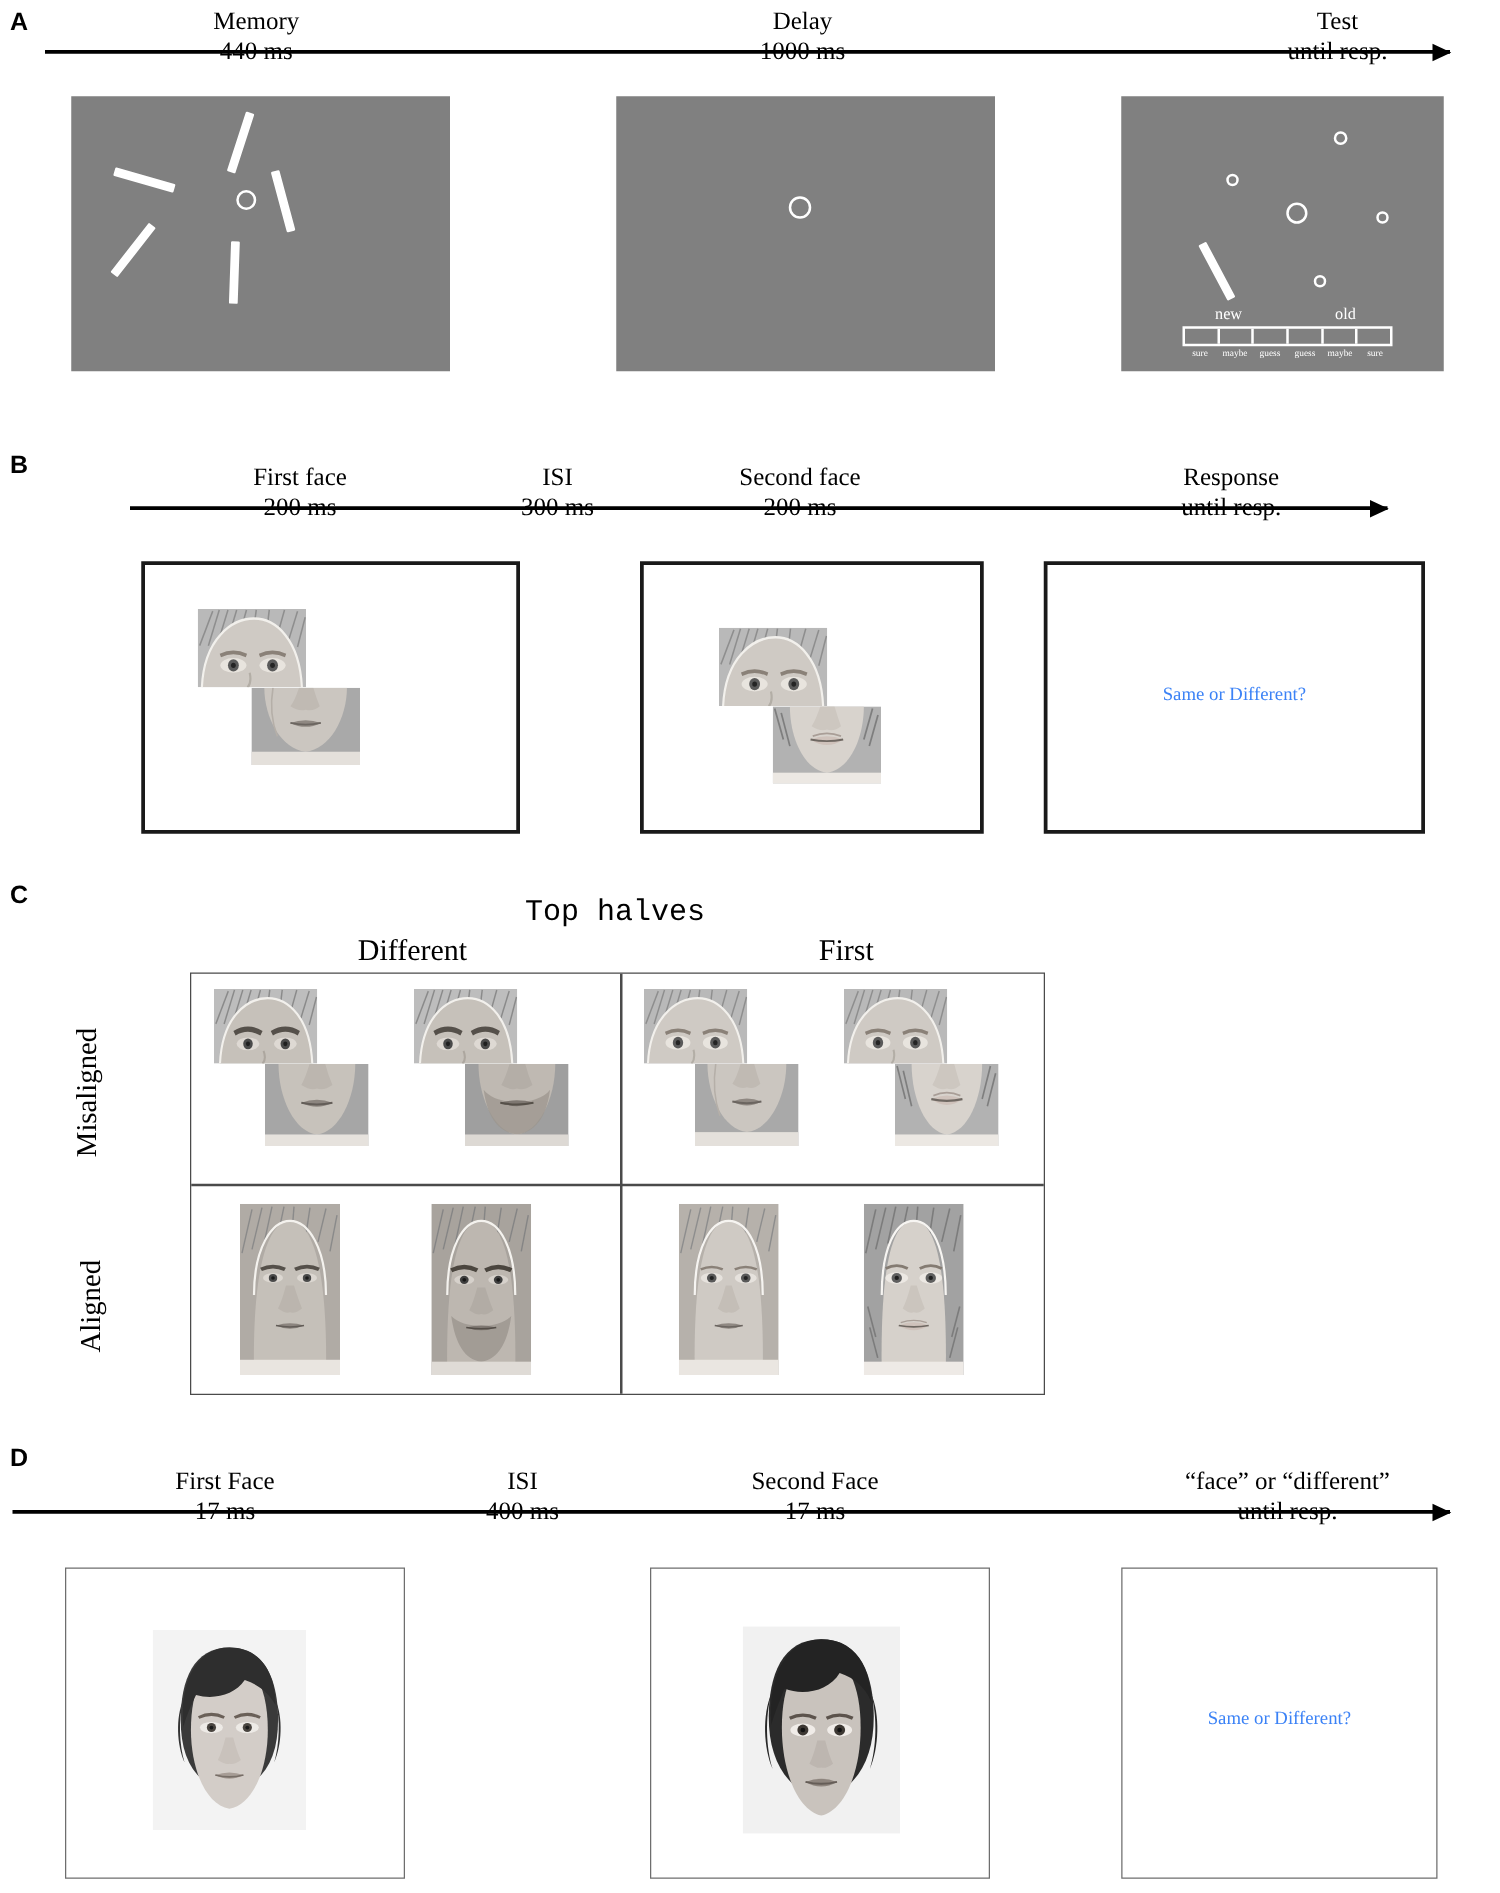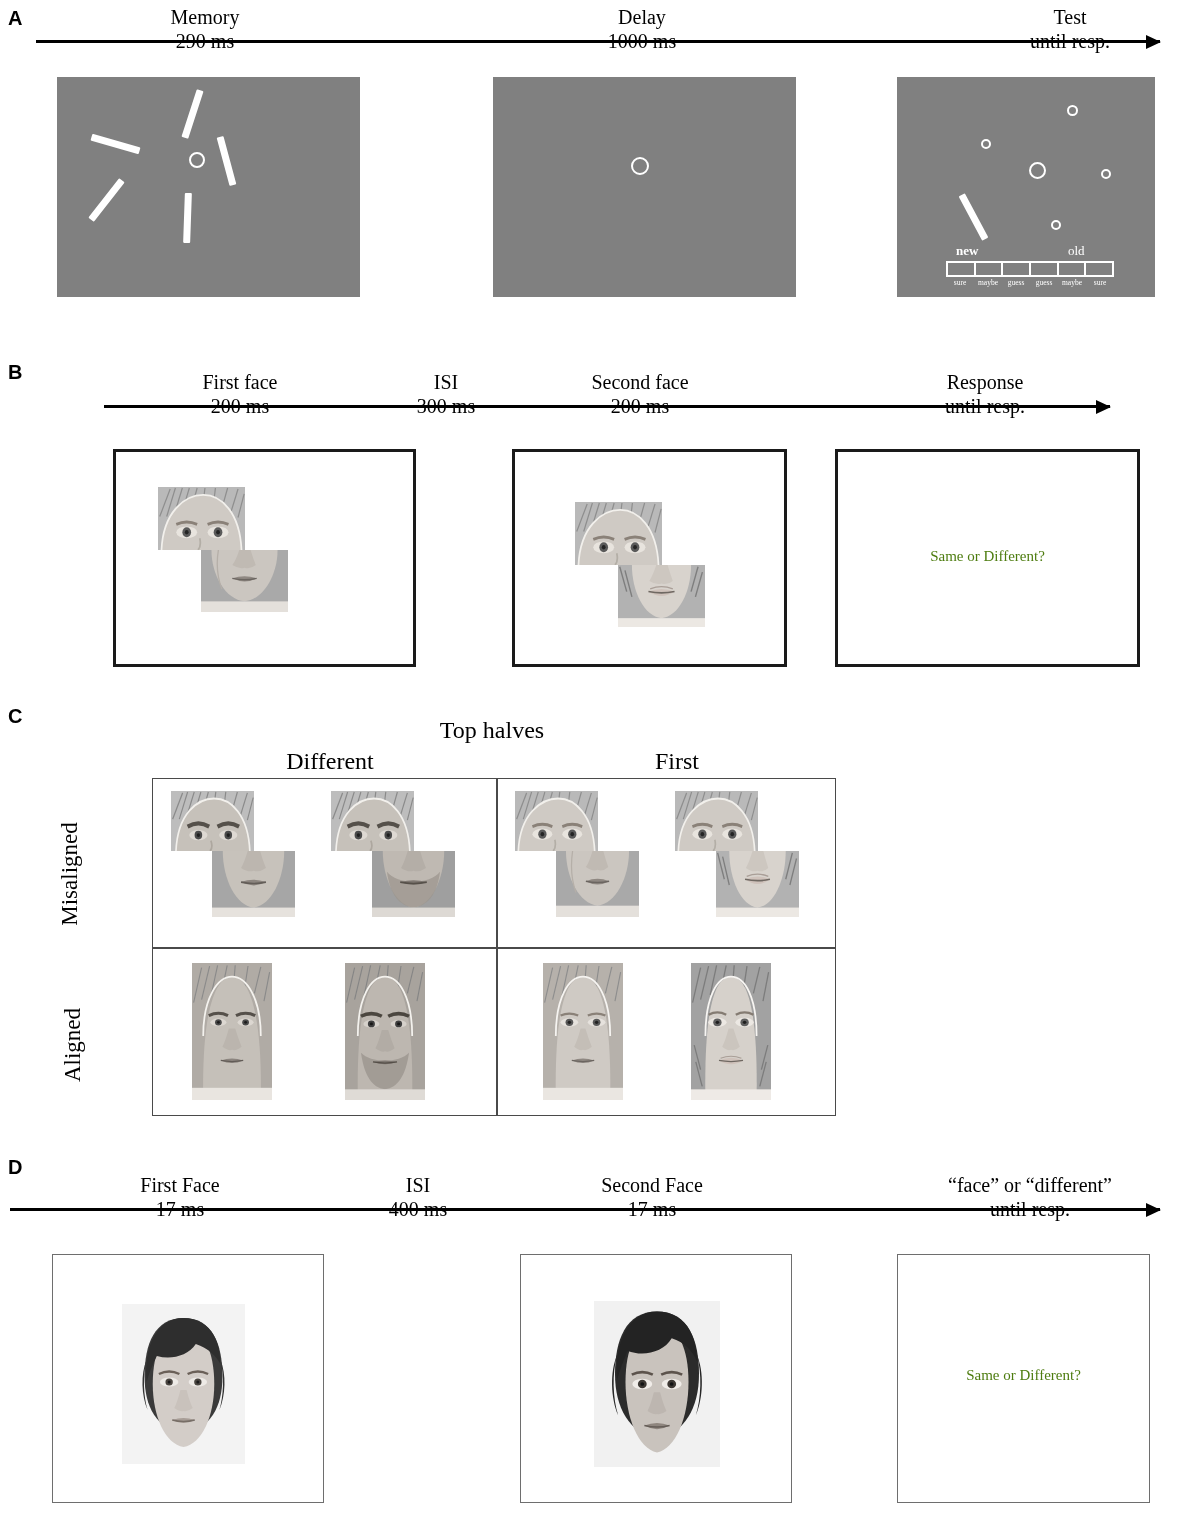--- a/index.html
+++ b/index.html
@@ -62,21 +62,21 @@
 
   
   .frame-thick{
     position:absolute; background:#fff; border:3px solid #1a1a1a;
   }
   .frame-thin{
     position:absolute; background:#fff; border:1.5px solid #6e6e6e;
   }
   .prompt-text{
     position:absolute; width:100%; text-align:center;
-    font-size:15px; color:#4d7c0f; white-space:nowrap;
+    font-size:15px; color:#3b82f6; white-space:nowrap;
   }
 
   
   .comp{ position:absolute; }
   .half{ position:absolute; overflow:hidden; }
   .half svg{ display:block; }
 
   
   .cgrid{ position:absolute; border:1.5px solid #4a4a4a; }
   .cgrid .vline{ position:absolute; top:0; bottom:0; width:1.5px; background:#4a4a4a; }
@@ -96,21 +96,21 @@
 </style>
 </head>
 <body>
 
 <div class="panel-letter" style="left:8px; top:8px;">A</div>
 
 <div class="timeline" style="left:36px; top:40px; width:1124px;"></div>
 
 <div class="tl-label" style="left:95px; top:6px; width:220px;">
   <span class="top">Memory</span>
-  <span class="bot">290 ms</span>
+  <span class="bot">440 ms</span>
 </div>
 <div class="tl-label" style="left:532px; top:6px; width:220px;">
   <span class="top">Delay</span>
   <span class="bot">1000 ms</span>
 </div>
 <div class="tl-label" style="left:960px; top:6px; width:220px;">
   <span class="top">Test</span>
   <span class="bot">until resp.</span>
 </div>
 
@@ -130,21 +130,21 @@
 <div class="gray-screen" style="left:897px; top:77px; width:258px; height:220px;">
   <div class="probe-ring" style="left:170px; top:28px; width:11px; height:11px;"></div>
   <div class="probe-ring" style="left:84px; top:62px; width:10px; height:10px;"></div>
   <div class="fix-ring" style="left:132px; top:85px; width:17px; height:17px;"></div>
   <div class="probe-ring" style="left:204px; top:92px; width:10px; height:10px;"></div>
   <div class="bar" style="left:73px; top:115px; width:7px; height:50px; transform:rotate(-28deg);"></div>
   <div class="probe-ring" style="left:154px; top:143px; width:10px; height:10px;"></div>
 
   <div class="conf-wrap" style="left:49px; top:167px; width:168px; height:46px;">
     <div class="conf-head">
-      <span style="left:10px;font-weight:bold;">new</span>
+      <span style="left:26px;">new</span>
       <span style="left:122px;">old</span>
     </div>
     <div class="conf-boxes" style="top:17px; width:168px; height:16px;">
       <div></div>
       <div></div>
       <div></div>
       <div></div>
       <div></div>
       <div></div>
     </div>
@@ -467,21 +467,21 @@
     </div>
   </div>
 </div>
 
 <div class="frame-thick" style="left:835px; top:449px; width:305px; height:218px;">
   <div class="prompt-text" style="top:96px; left:0;">Same or Different?</div>
 </div>
 
 <div class="panel-letter" style="left:8px; top:706px;">C</div>
 
-<div class="grid-title" style="left:392px; top:717px; width:200px;">Top halves</div>
+<div class="grid-title" style="left:392px; top:717px; width:200px;font-family:Liberation Mono, monospace;">Top halves</div>
 
 <div class="col-head" style="left:230px; top:748px; width:200px;">Different</div>
 <div class="col-head" style="left:577px; top:748px; width:200px;">First</div>
 
 <div class="row-head" style="left:-10px; top:861px; width:160px;">Misaligned</div>
 <div class="row-head" style="left:-7px; top:1032px; width:160px;">Aligned</div>
 
 <div class="cgrid" style="left:152px; top:778px; width:684px; height:338px;">
   <div class="vline" style="left:343px;"></div>
   <div class="hline" style="top:168px;"></div>

